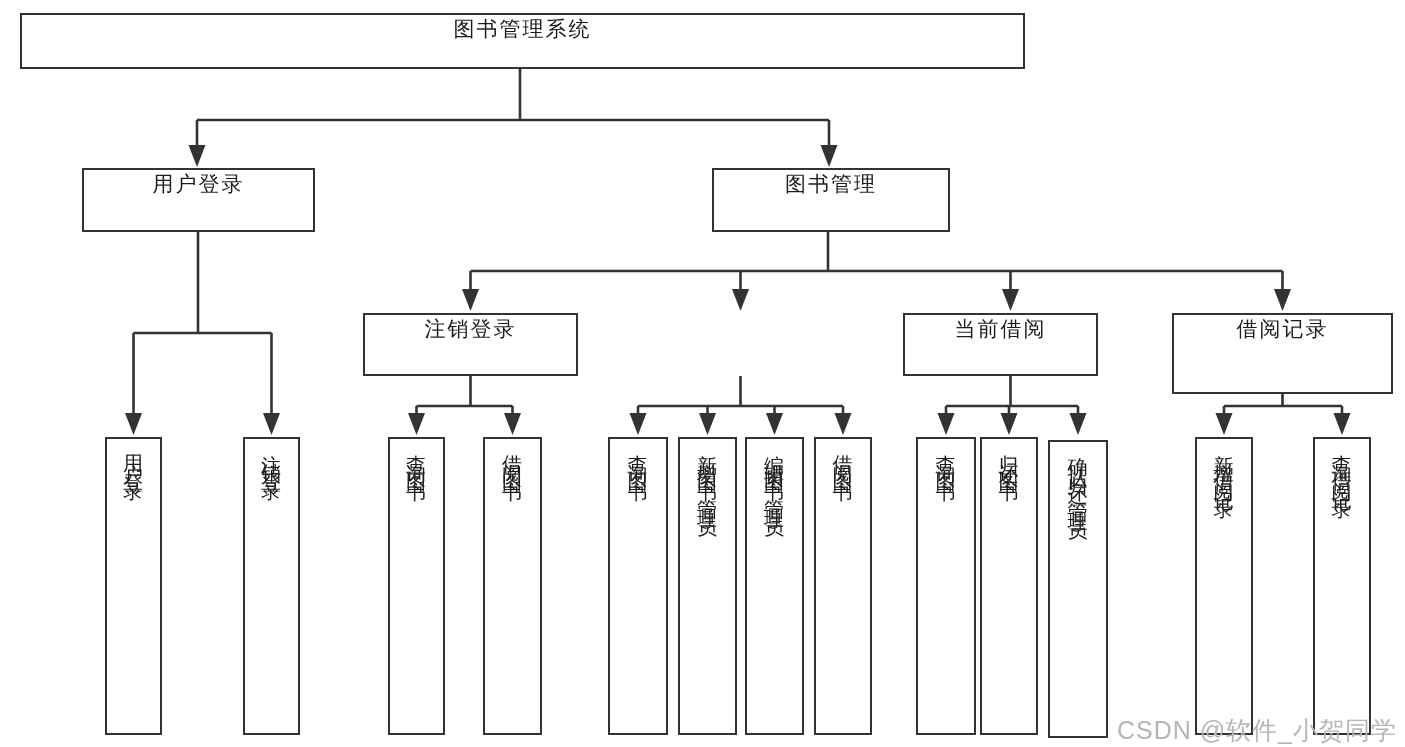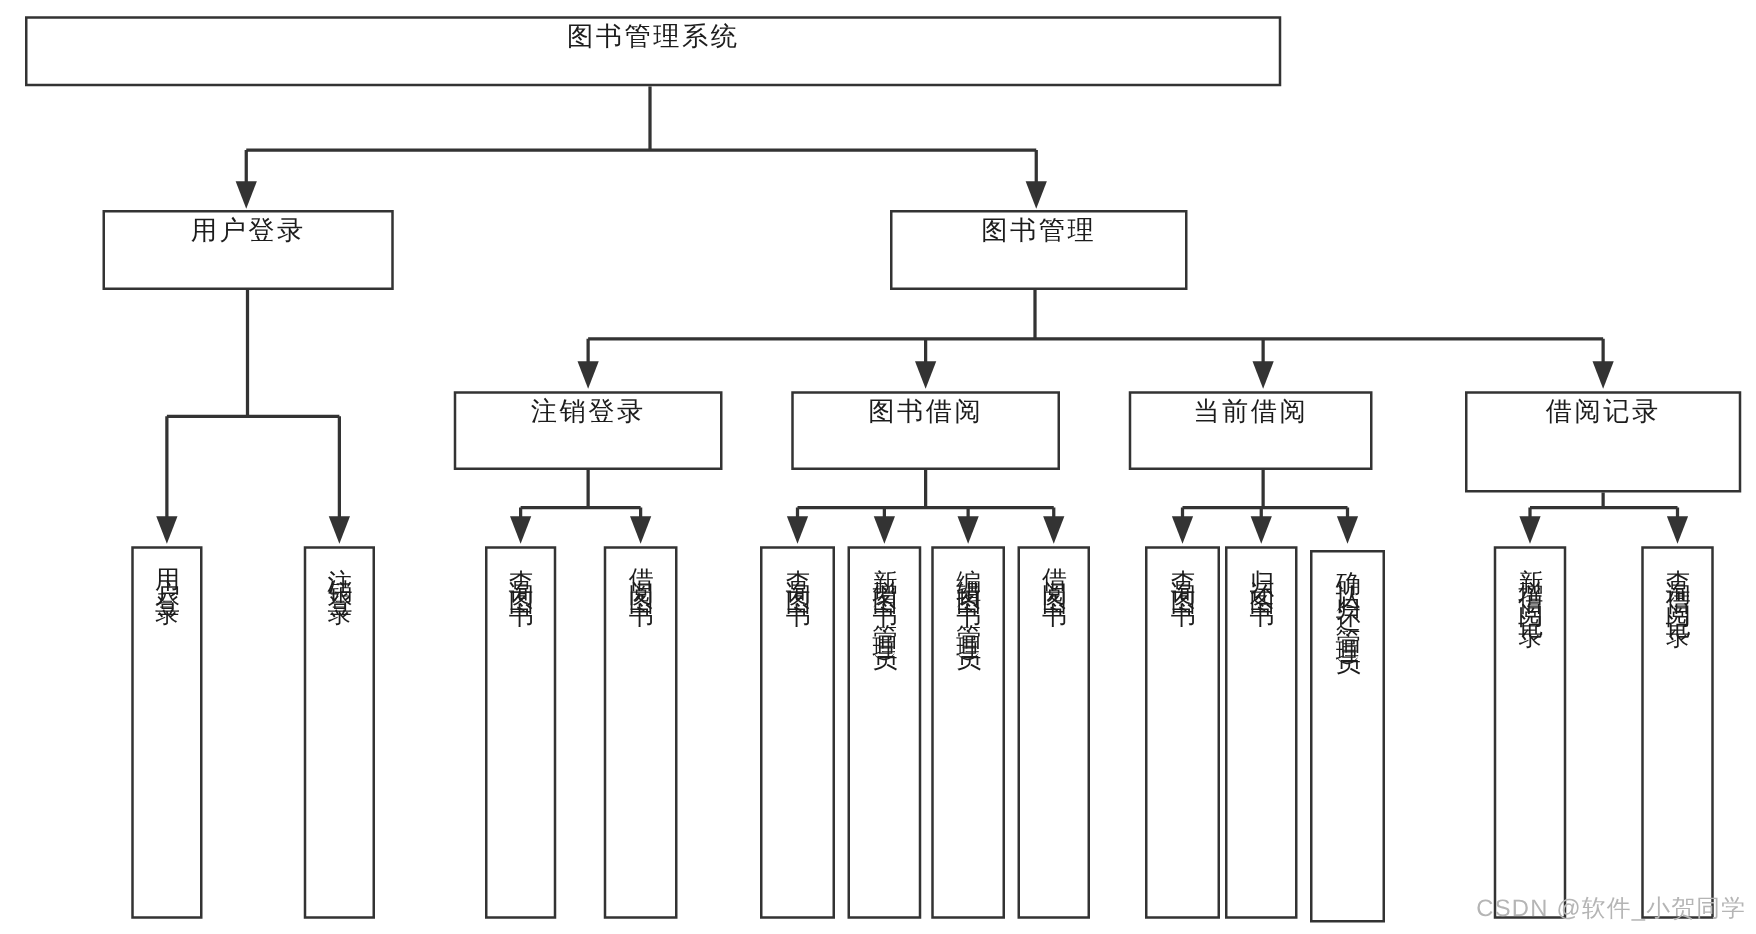--- a/index.html
+++ b/index.html
@@ -39,21 +39,21 @@
     font-size: 20px;
     color: #1c1c1c;
     letter-spacing: 9px;
     line-height: 1.0;
     white-space: nowrap;
   }
   .watermark {
     position: absolute;
     right: 8px;
     top: 714px;
-    font-size: 19px;
+    font-size: 25px;
     color: #b5b5b5;
     letter-spacing: 1px;
     z-index: 5;
     white-space: nowrap;
   }
 </style>
 </head>
 <body>
 
 <div class="stage">
@@ -112,23 +112,20 @@
   <div class="node" style="left:82px; top:168px; width:233px; height:64px;">
     <span class="hlabel">用户登录</span>
   </div>
   <div class="node" style="left:712px; top:168px; width:238px; height:64px;">
     <span class="hlabel">图书管理</span>
   </div>
 
   <div class="node" style="left:363px; top:313px; width:215px; height:63px;">
     <span class="hlabel">注销登录</span>
   </div>
-  <div class="node" style="left:633px; top:313px; width:215px; height:63px;">
-    <span class="hlabel">图书借阅</span>
-  </div>
   <div class="node" style="left:903px; top:313px; width:195px; height:63px;">
     <span class="hlabel">当前借阅</span>
   </div>
   <div class="node" style="left:1172px; top:313px; width:221px; height:81px;">
     <span class="hlabel">借阅记录</span>
   </div>
 
   <div class="node" style="left:105px; top:437px; width:57px; height:298px;">
     <span class="vlabel">用户登录</span>
   </div>

